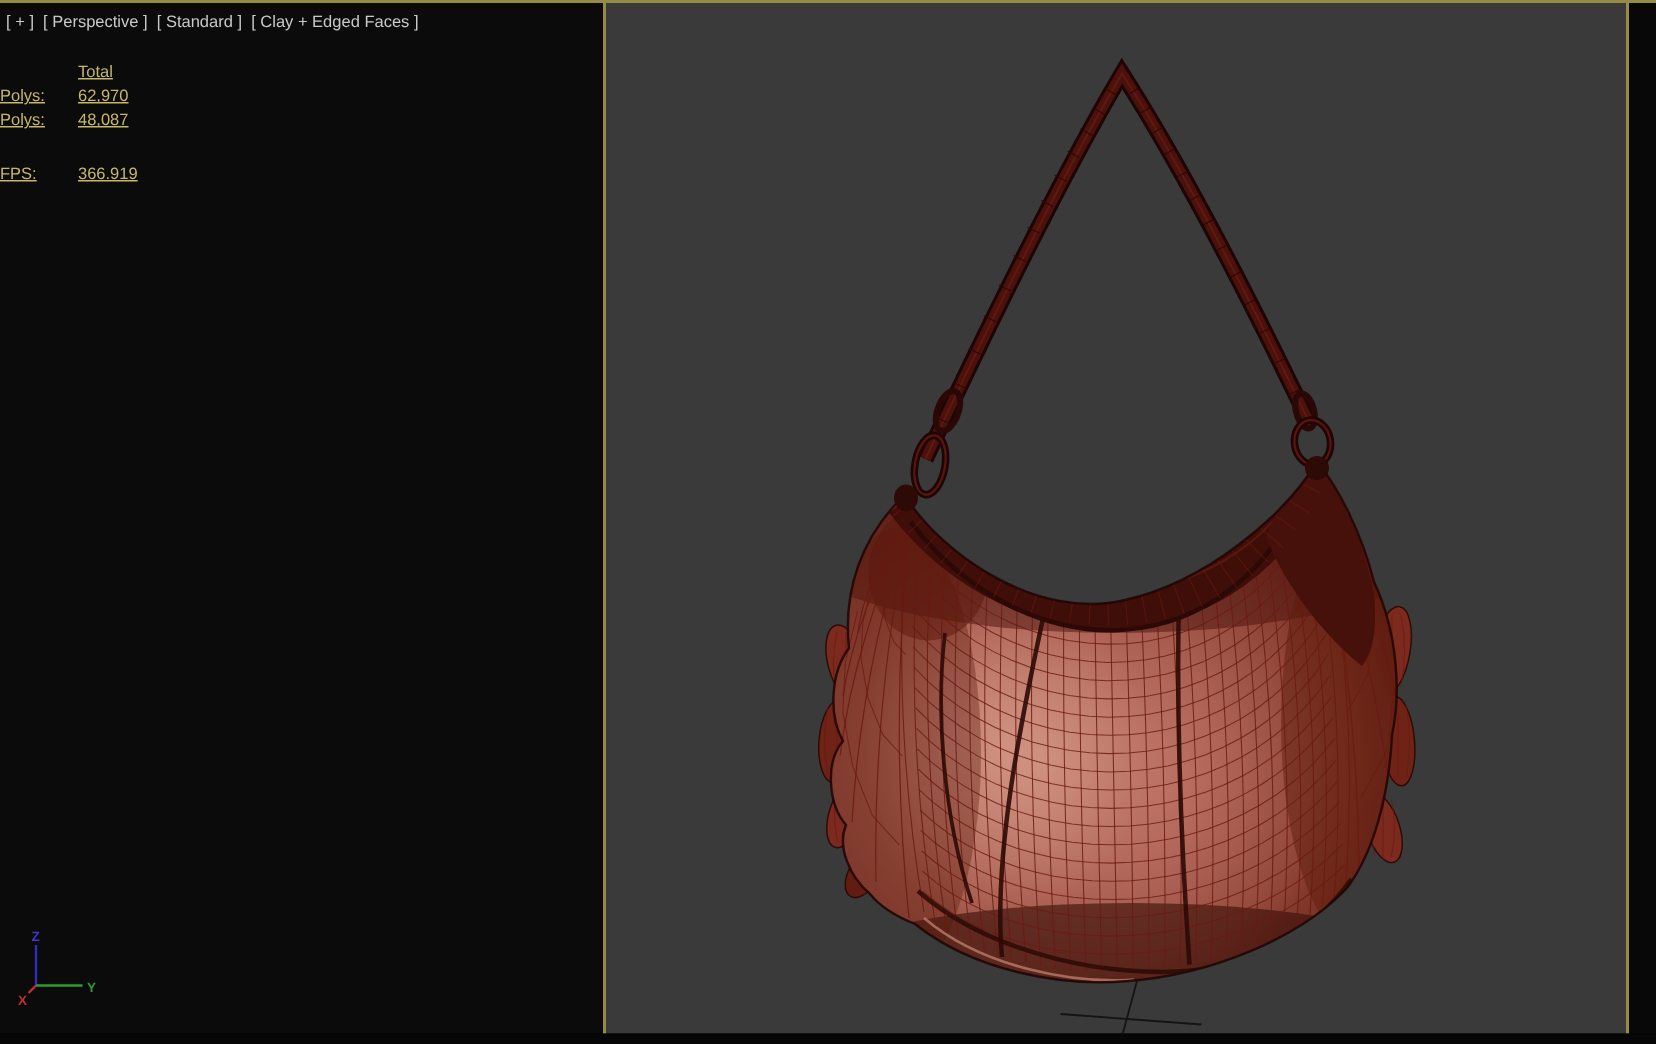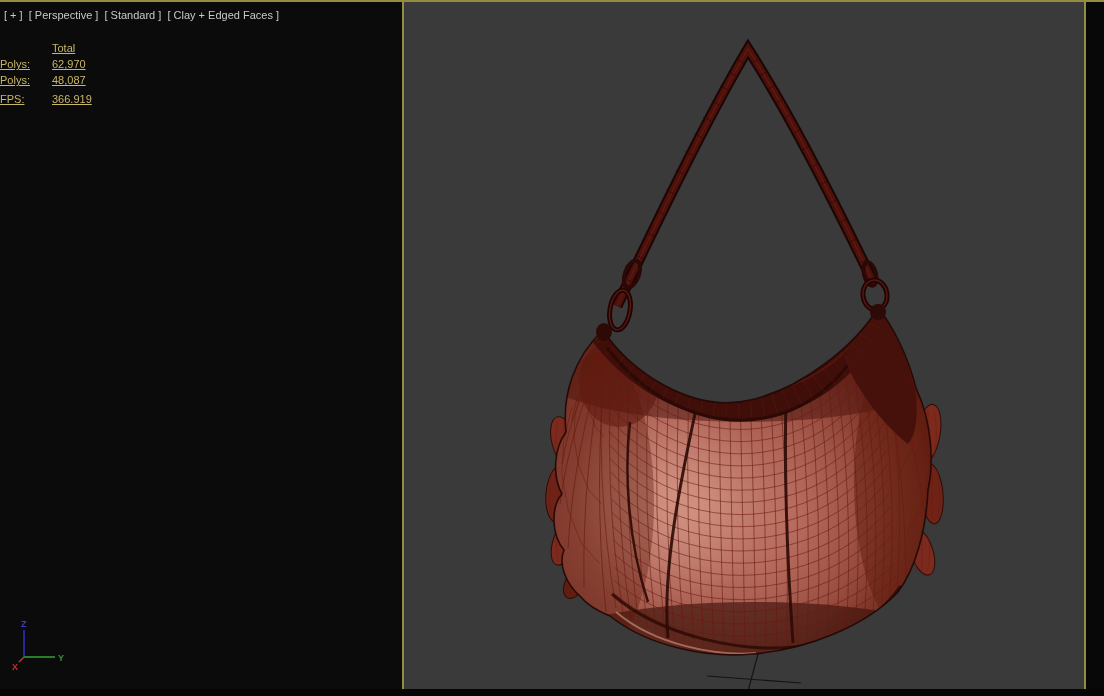--- a/index.html
+++ b/index.html
@@ -8,21 +8,21 @@
   .topline,.bottomline{position:absolute;left:0;width:1104px;height:2px;background:#938c42;z-index:6;}
   .topline{top:0;}
   .bottomline{top:691px;}
   .left-panel{position:absolute;left:0;top:2px;width:402px;height:689px;background:#0b0b0b;z-index:2;}
   .vp-label{position:absolute;left:4px;top:7px;font-size:11px;color:#c9c9c9;white-space:nowrap;}
   .vp-label span{margin-right:3px;cursor:default;}
   .stats{position:absolute;left:0;top:38px;font-size:11px;color:#c8b768;text-decoration:underline;}
   .srow{display:flex;height:16px;line-height:16px;}
   .slabel{width:44px;text-align:left;margin-right:8px;}
   .sval{text-align:left;}
-  .fps-row{margin-top:3px;}
+  .fps-row{margin-top:20px;}
   .gizmo{position:absolute;left:0;top:615px;}
   .gizmo text{font-family:"Liberation Sans",sans-serif;font-size:9px;font-weight:bold;}
   .viewport{position:absolute;left:402px;top:0;width:684px;height:693px;box-sizing:border-box;
             border:2px solid #938c42;background:#3a3a3a;z-index:3;}
   .right-strip{position:absolute;left:1086px;top:2px;width:18px;height:689px;background:#080808;z-index:4;}
 </style>
 </head>
 <body>
 
 <div class="screen">

